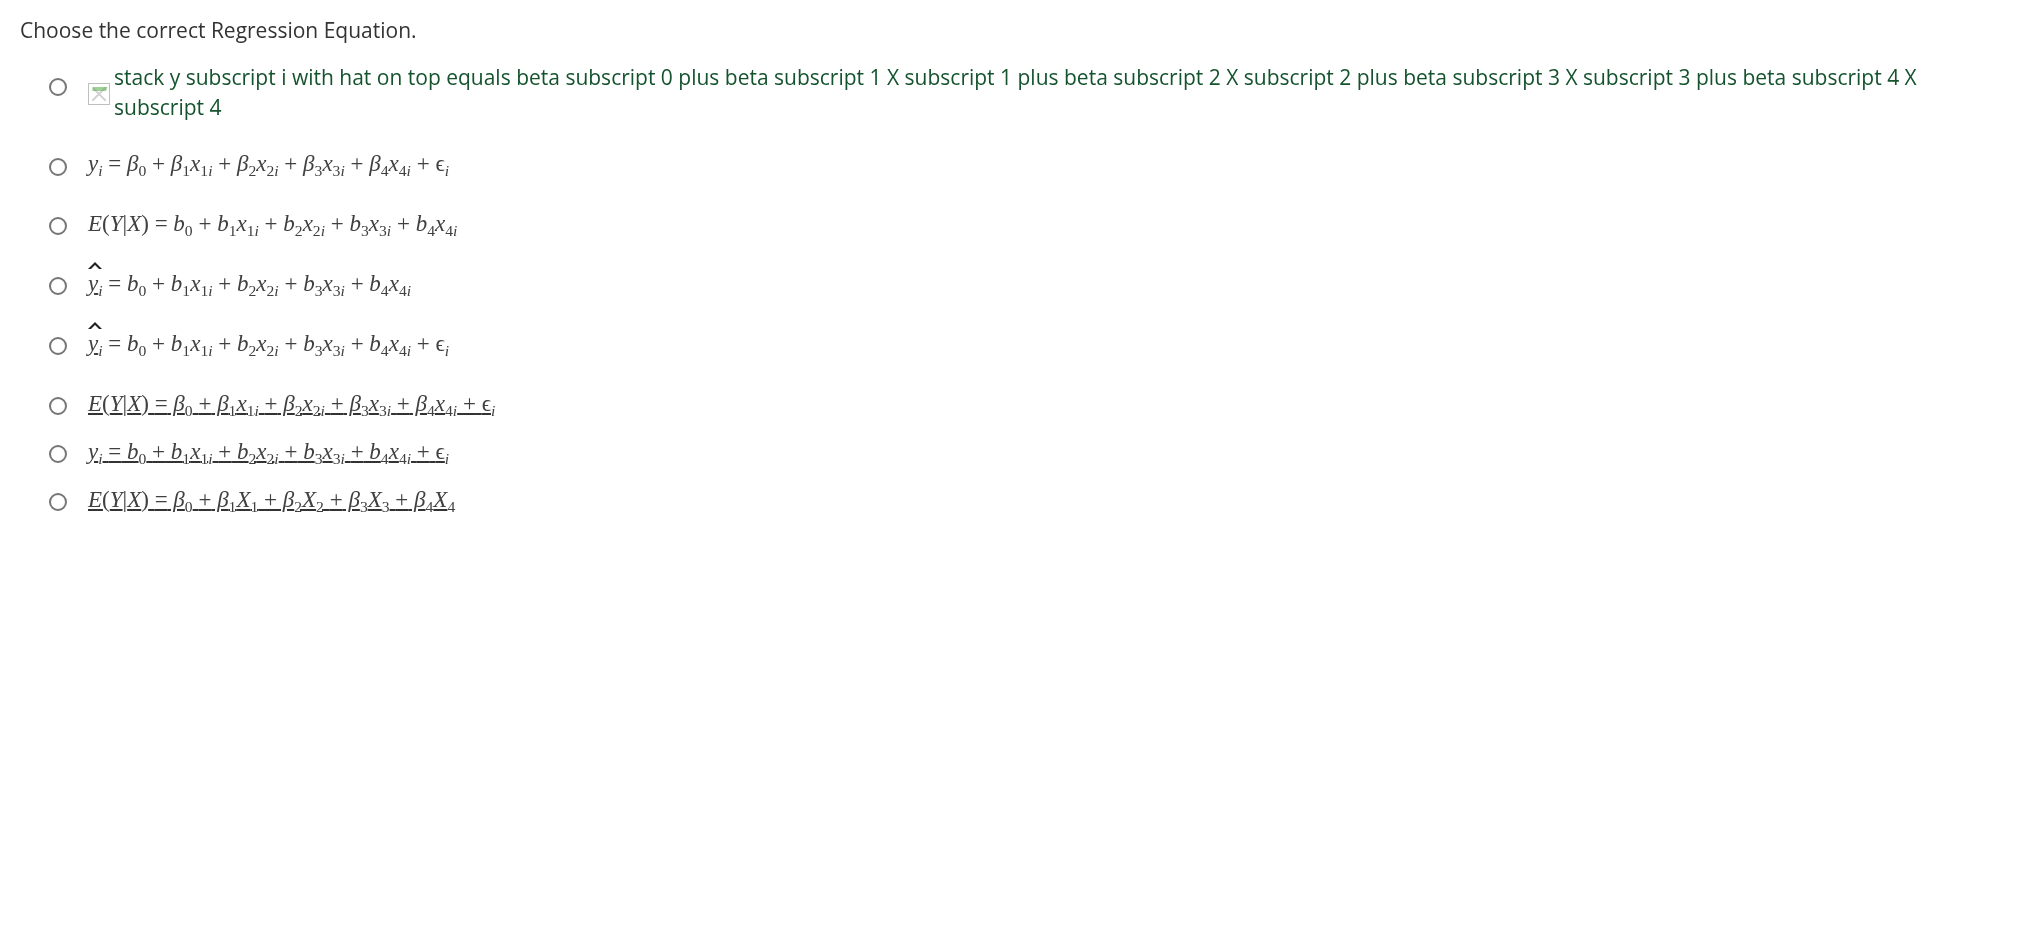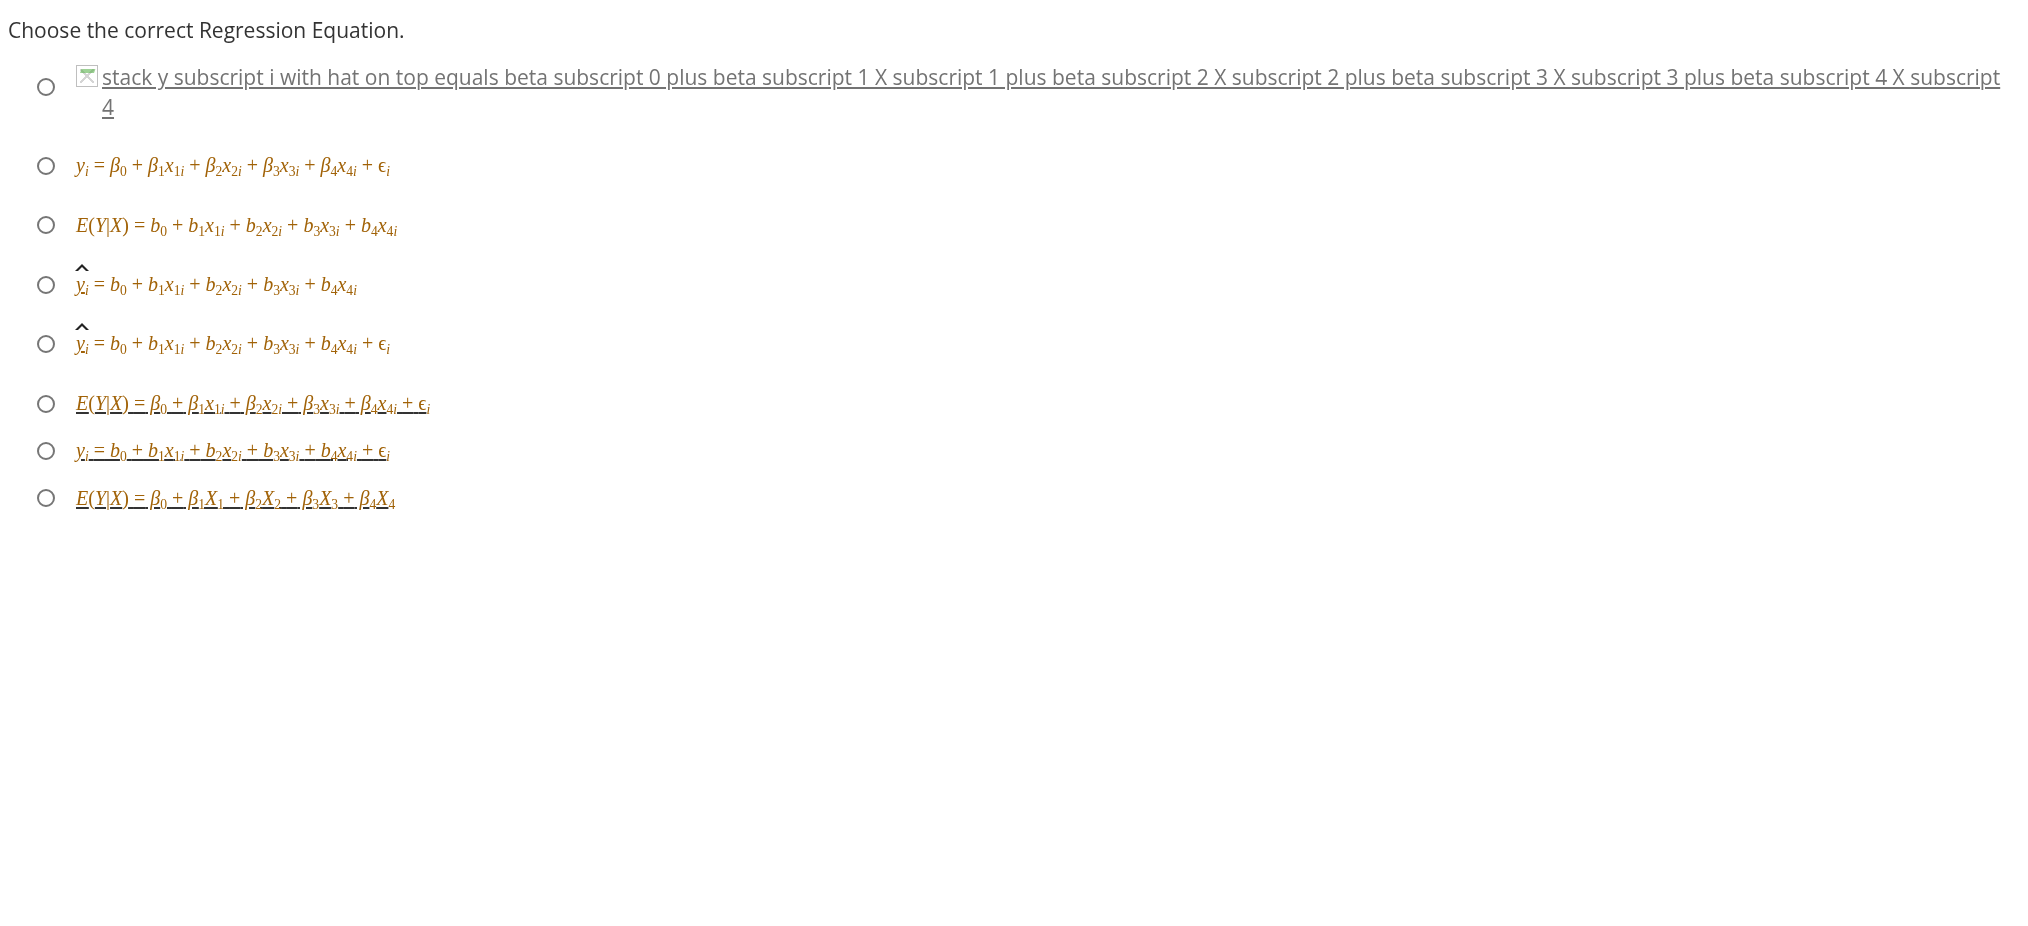--- a/index.html
+++ b/index.html
@@ -1,31 +1,31 @@
 <!DOCTYPE html>
 <html><head>
 <meta charset="utf-8">
 <style>
   html,body{margin:0;padding:0;background:#fff;color:#333;font-family:"Segoe UI","Open Sans",Arial,sans-serif;}
-  .page{padding:16px 20px 40px 8px;font-size:21px;line-height:1.4;}
+  .page{padding:16px 20px 40px 20px;font-size:21px;line-height:1.4;}
   .prompt{margin-bottom:18px;color:#333;}
   .options{margin-left:24px;}
   .option{display:flex;align-items:flex-end;margin-bottom:26px;}
   .option.tight{margin-bottom:14px;text-decoration:underline;}
   .radio{flex:0 0 auto;margin-right:18px;margin-bottom:4px;}
   input[type=radio]{appearance:none;width:18px;height:18px;border:2px solid #767676;border-radius:50%;background:#fff;display:inline-block;vertical-align:middle;cursor:pointer;}
   .option-body{flex:1 1 auto;color:#333;}
-  .math{font-family:"Cambria Math","Times New Roman",serif;font-style:italic;font-size:20px;color:#a16207;white-space:nowrap;}
+  .math{font-family:"Cambria Math","Times New Roman",serif;font-style:italic;font-size:23px;color:#404040;white-space:nowrap;}
   .math .rm{font-style:normal;}
   .sub{font-size:0.68em;vertical-align:-0.32em;font-style:normal;}
   .sub .it{font-style:italic;}
   .hat{position:relative;display:inline-block;text-decoration:underline;}
   .hat::before{content:"";position:absolute;top:-6px;left:50%;transform:translateX(-50%);width:0;height:0;border-left:7px solid transparent;border-right:7px solid transparent;border-bottom:7px solid #222;}
   .hat::after{content:"";position:absolute;top:-3px;left:50%;transform:translateX(-50%);width:0;height:0;border-left:5px solid transparent;border-right:5px solid transparent;border-bottom:5px solid #fff;}
-  .option-body.alt-text{font-size:21px;color:#737373;display:flex;align-items:flex-start;text-decoration:underline;}
+  .option-body.alt-text{font-size:21px;color:#14532d;display:flex;align-items:center;}
   .broken-img{flex:0 0 auto;width:20px;height:20px;border:1px solid #bfbfbf;margin-right:4px;margin-top:2px;position:relative;background:#fff;}
   .broken-img::before{content:"";position:absolute;inset:3px;background:
     linear-gradient(45deg,transparent 45%,#888 45%,#888 55%,transparent 55%),
     linear-gradient(-45deg,transparent 45%,#888 45%,#888 55%,transparent 55%);
     opacity:.35;}
   .broken-img::after{content:"";position:absolute;left:3px;right:3px;top:3px;height:4px;border-top:4px solid #5bb34f;opacity:.6;transform:skewX(-20deg);}
 </style>
 </head>
 <body>
 

